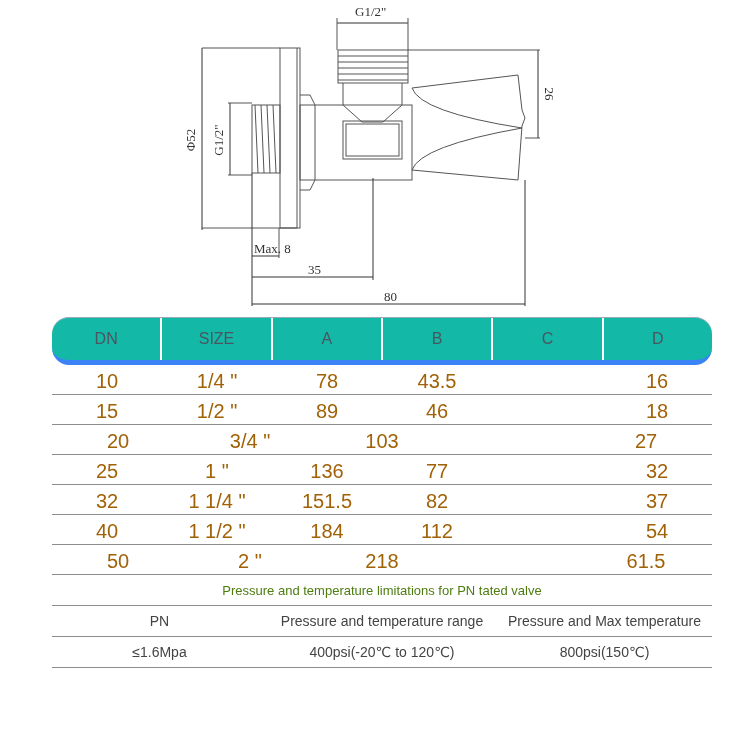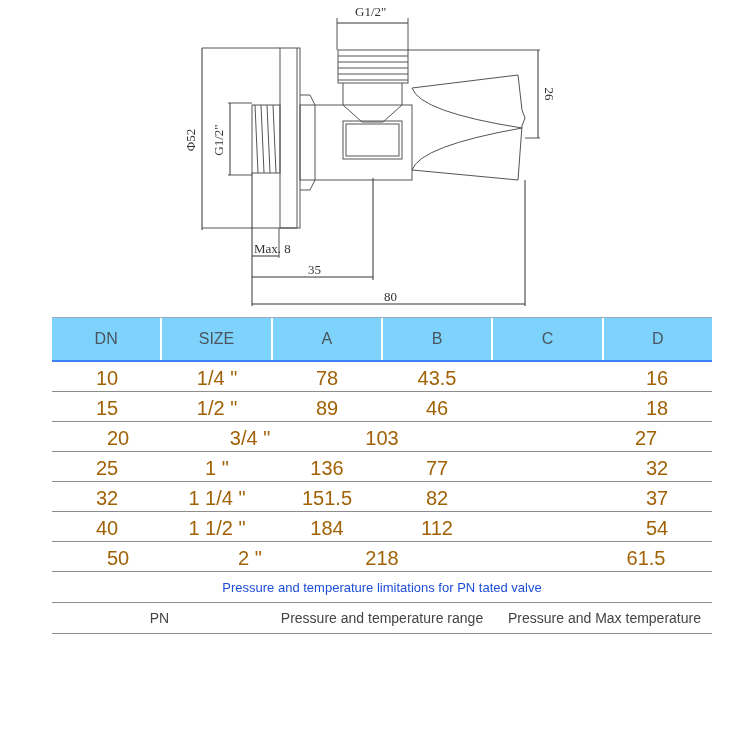--- a/index.html
+++ b/index.html
@@ -2,26 +2,26 @@
 <html><head>
   <meta charset="utf-8">
   <style>
     html, body { margin: 0; padding: 0; background: #ffffff; }
     body { width: 750px; height: 729px; position: relative; overflow: hidden;
            font-family: "Liberation Sans", "DejaVu Sans", sans-serif; color: #444; }
     .drawing { position: absolute; left: 0; top: 0; width: 750px; height: 315px; }
     .drawing svg { position: absolute; left: 0; top: 0; }
     .dim-text { font-family: "Liberation Serif", "DejaVu Serif", serif; font-size: 13px; fill: #333; }
     .tbl { position: absolute; left: 52px; top: 317px; width: 660px; }
-    .hdr { display: flex; height: 42px; background: #7dd3fc; border-top: 1px solid #9ab; border-bottom: 2px solid #3b82f6; }
+    .hdr { display: flex; height: 42px; background: #14b8a6; border-top: 1px solid #9ab; border-bottom: 5px solid #3b82f6; border-radius: 17px; }
     .hdr .c { flex: 1; display: flex; align-items: center; justify-content: center; font-size: 16px; color: #4a5560; border-right: 2px solid #ffffff; }
     .hdr .c:last-child { border-right: none; }
     .row { display: flex; height: 29px; border-bottom: 1.5px solid #8d8d8d; }
     .row .c { flex: 1; display: flex; align-items: flex-end; justify-content: center; font-size: 20px; color: #a16207; padding-bottom: 1px; }
-    .full { height: 30px; border-bottom: 1.5px solid #8d8d8d; display: flex; align-items: center; justify-content: center; font-size: 13px; color: #1d4ed8; }
+    .full { height: 30px; border-bottom: 1.5px solid #8d8d8d; display: flex; align-items: center; justify-content: center; font-size: 13px; color: #4d7c0f; }
     .tri { display: flex; height: 30px; border-bottom: 1.5px solid #8d8d8d; }
     .tri .c { display: flex; align-items: center; justify-content: center; font-size: 14px; color: #444; }
     .tri .c1 { width: 215px; }
     .tri .c2 { width: 230px; text-align: right; }
     .tri .c3 { width: 215px; }
   </style>
 </head>
 <body>
 
 <div class="drawing">
@@ -151,13 +151,18 @@
     <div class="c"></div>
     <div class="c">61.5</div>
   </div>
 
   <div class="full">Pressure and temperature limitations for PN tated valve</div>
   <div class="tri">
     <div class="c c1">PN</div>
     <div class="c c2">Pressure and temperature range</div>
     <div class="c c3">Pressure and Max temperature</div>
   </div>
+  <div class="tri">
+    <div class="c c1">≤1.6Mpa</div>
+    <div class="c c2">400psi(-20℃ to 120℃)</div>
+    <div class="c c3">800psi(150℃)</div>
+  </div>
 </div>
 
 </body></html>

